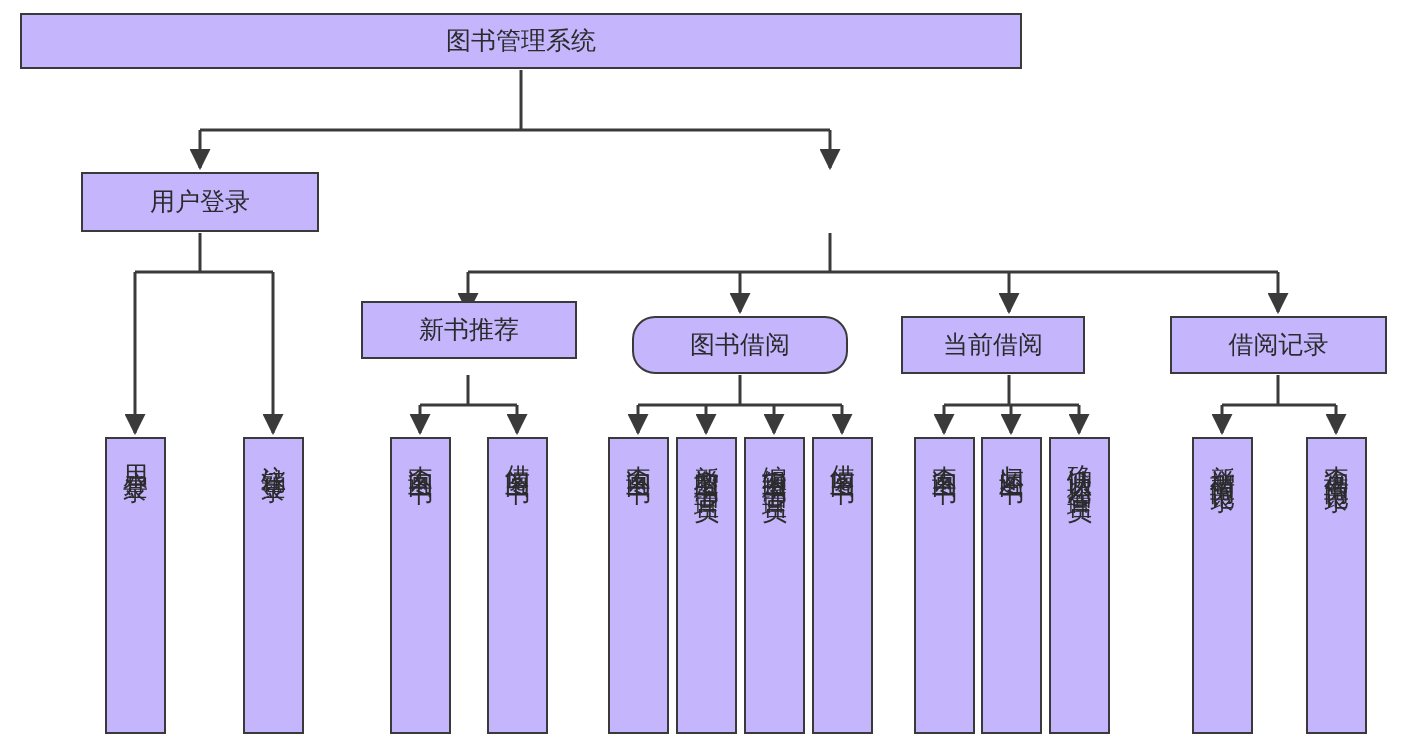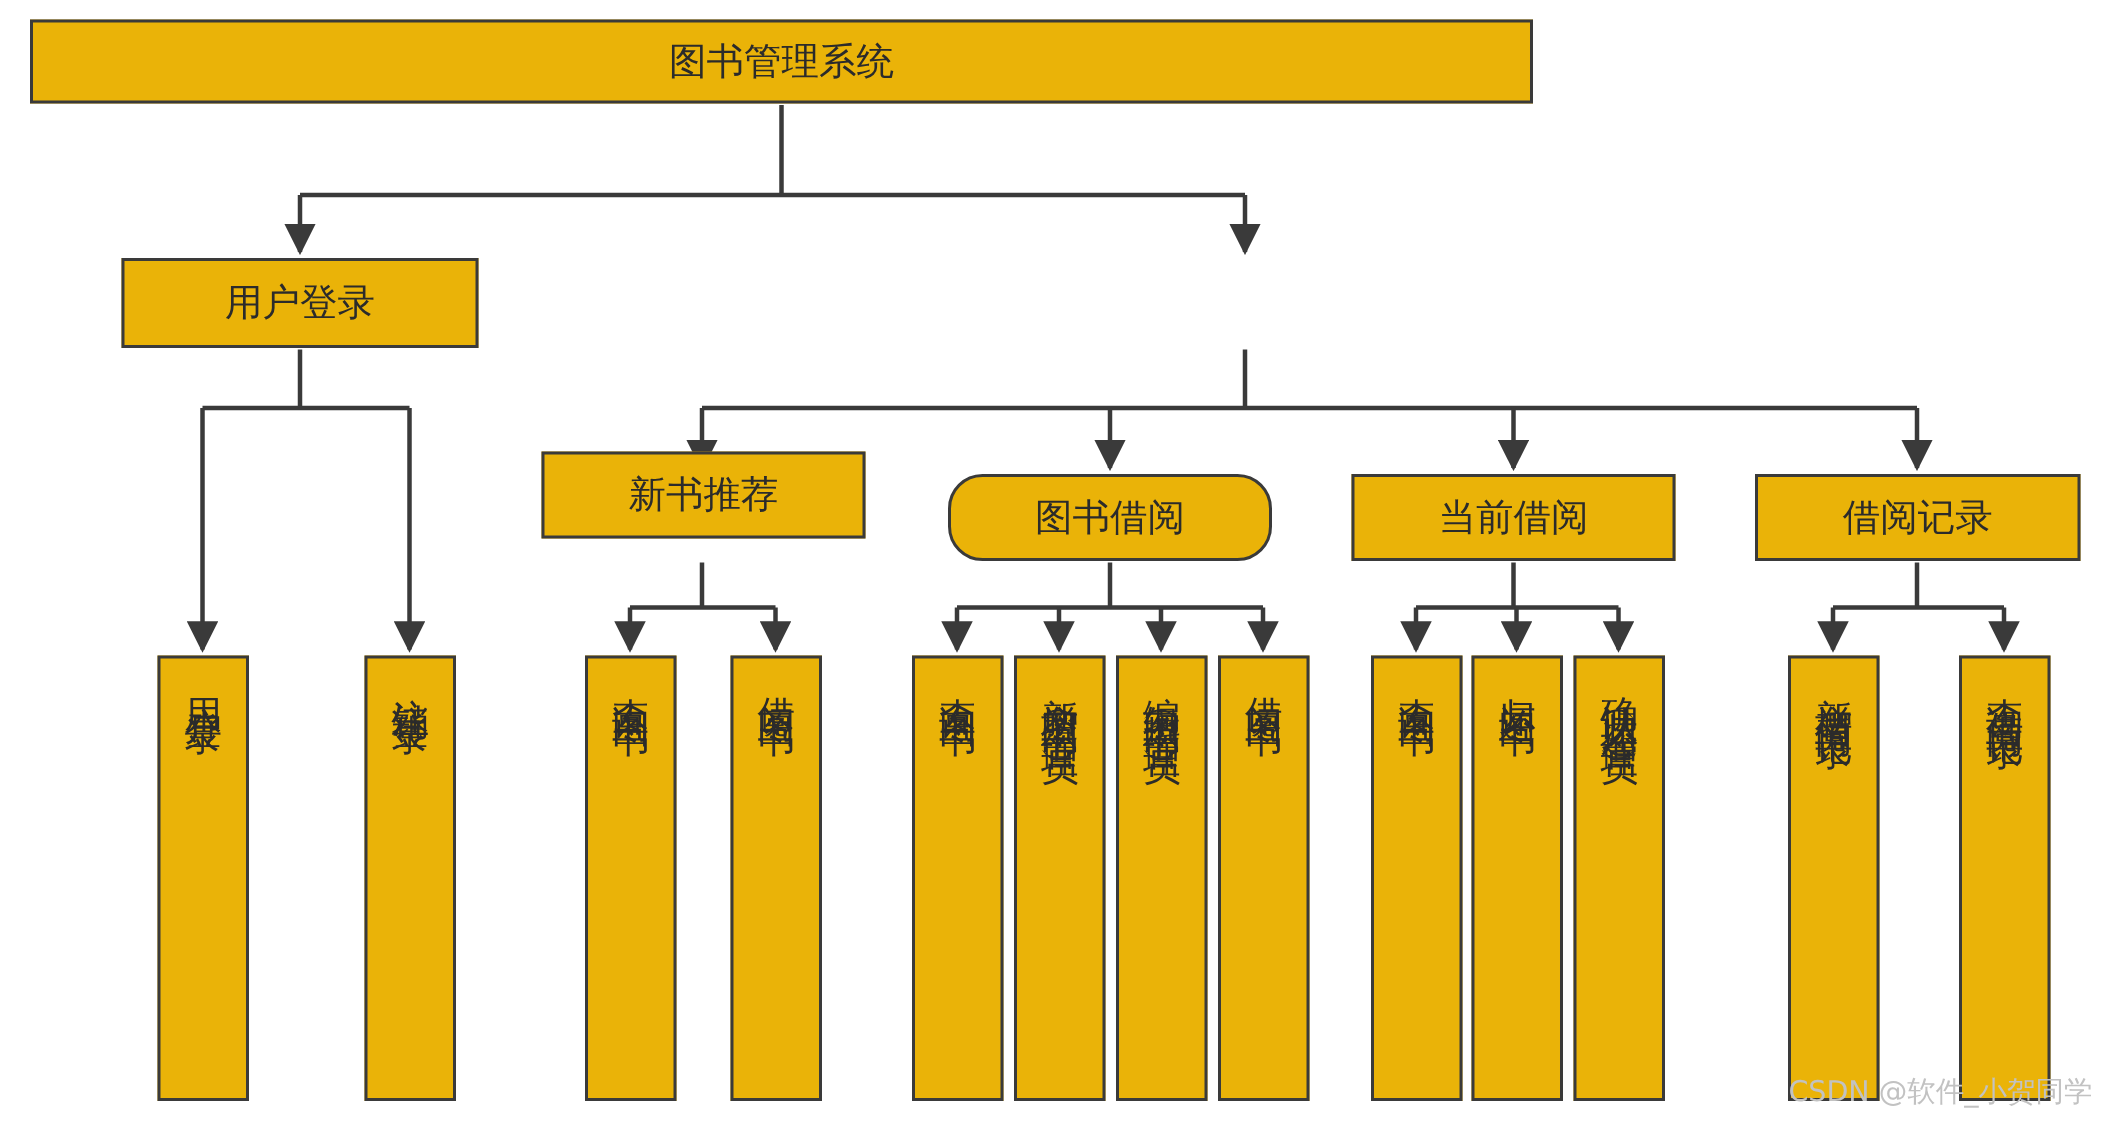--- a/index.html
+++ b/index.html
@@ -22,21 +22,21 @@
     position: absolute;
     left: 0;
     top: 0;
     width: 1405px;
     height: 747px;
     pointer-events: none;
   }
   .node {
     position: absolute;
     box-sizing: border-box;
-    background: #eab308;
+    background: #c4b5fd;
     border: 2px solid #3a3a3a;
     display: flex;
     align-items: center;
     justify-content: center;
     z-index: 2;
   }
   .node-label {
     color: #2b2b2b;
     text-align: center;
     line-height: 1.15;
@@ -133,21 +133,21 @@
   <div class="node horizontal" style="left:81px; top:172px; width:238px; height:60px;">
     <span class="node-label">用户登录</span>
   </div>
 
   <div class="node horizontal" style="left:361px; top:301px; width:216px; height:58px;">
     <span class="node-label">新书推荐</span>
   </div>
   <div class="node horizontal" style="left:632px; top:316px; width:216px; height:58px;border-radius:23px;">
     <span class="node-label">图书借阅</span>
   </div>
-  <div class="node horizontal" style="left:901px; top:316px; width:216px; height:58px;">
+  <div class="node horizontal" style="left:901px; top:316px; width:184px; height:58px;">
     <span class="node-label">当前借阅</span>
   </div>
   <div class="node horizontal" style="left:1170px; top:316px; width:217px; height:58px;">
     <span class="node-label">借阅记录</span>
   </div>
 
   <div class="node vertical" style="left:105px; top:437px; width:61px; height:297px;">
     <span class="node-label">用户登录</span>
   </div>
   <div class="node vertical" style="left:243px; top:437px; width:61px; height:297px;">
@@ -184,15 +184,14 @@
     <span class="node-label">确认归还（管理员）</span>
   </div>
 
   <div class="node vertical" style="left:1192px; top:437px; width:61px; height:297px;">
     <span class="node-label">新增借阅记录</span>
   </div>
   <div class="node vertical" style="left:1306px; top:437px; width:61px; height:297px;">
     <span class="node-label">查询借阅记录</span>
   </div>
 
-  <div class="watermark">CSDN @软件_小贺同学</div>
 
 </div>
 
 </body></html>

